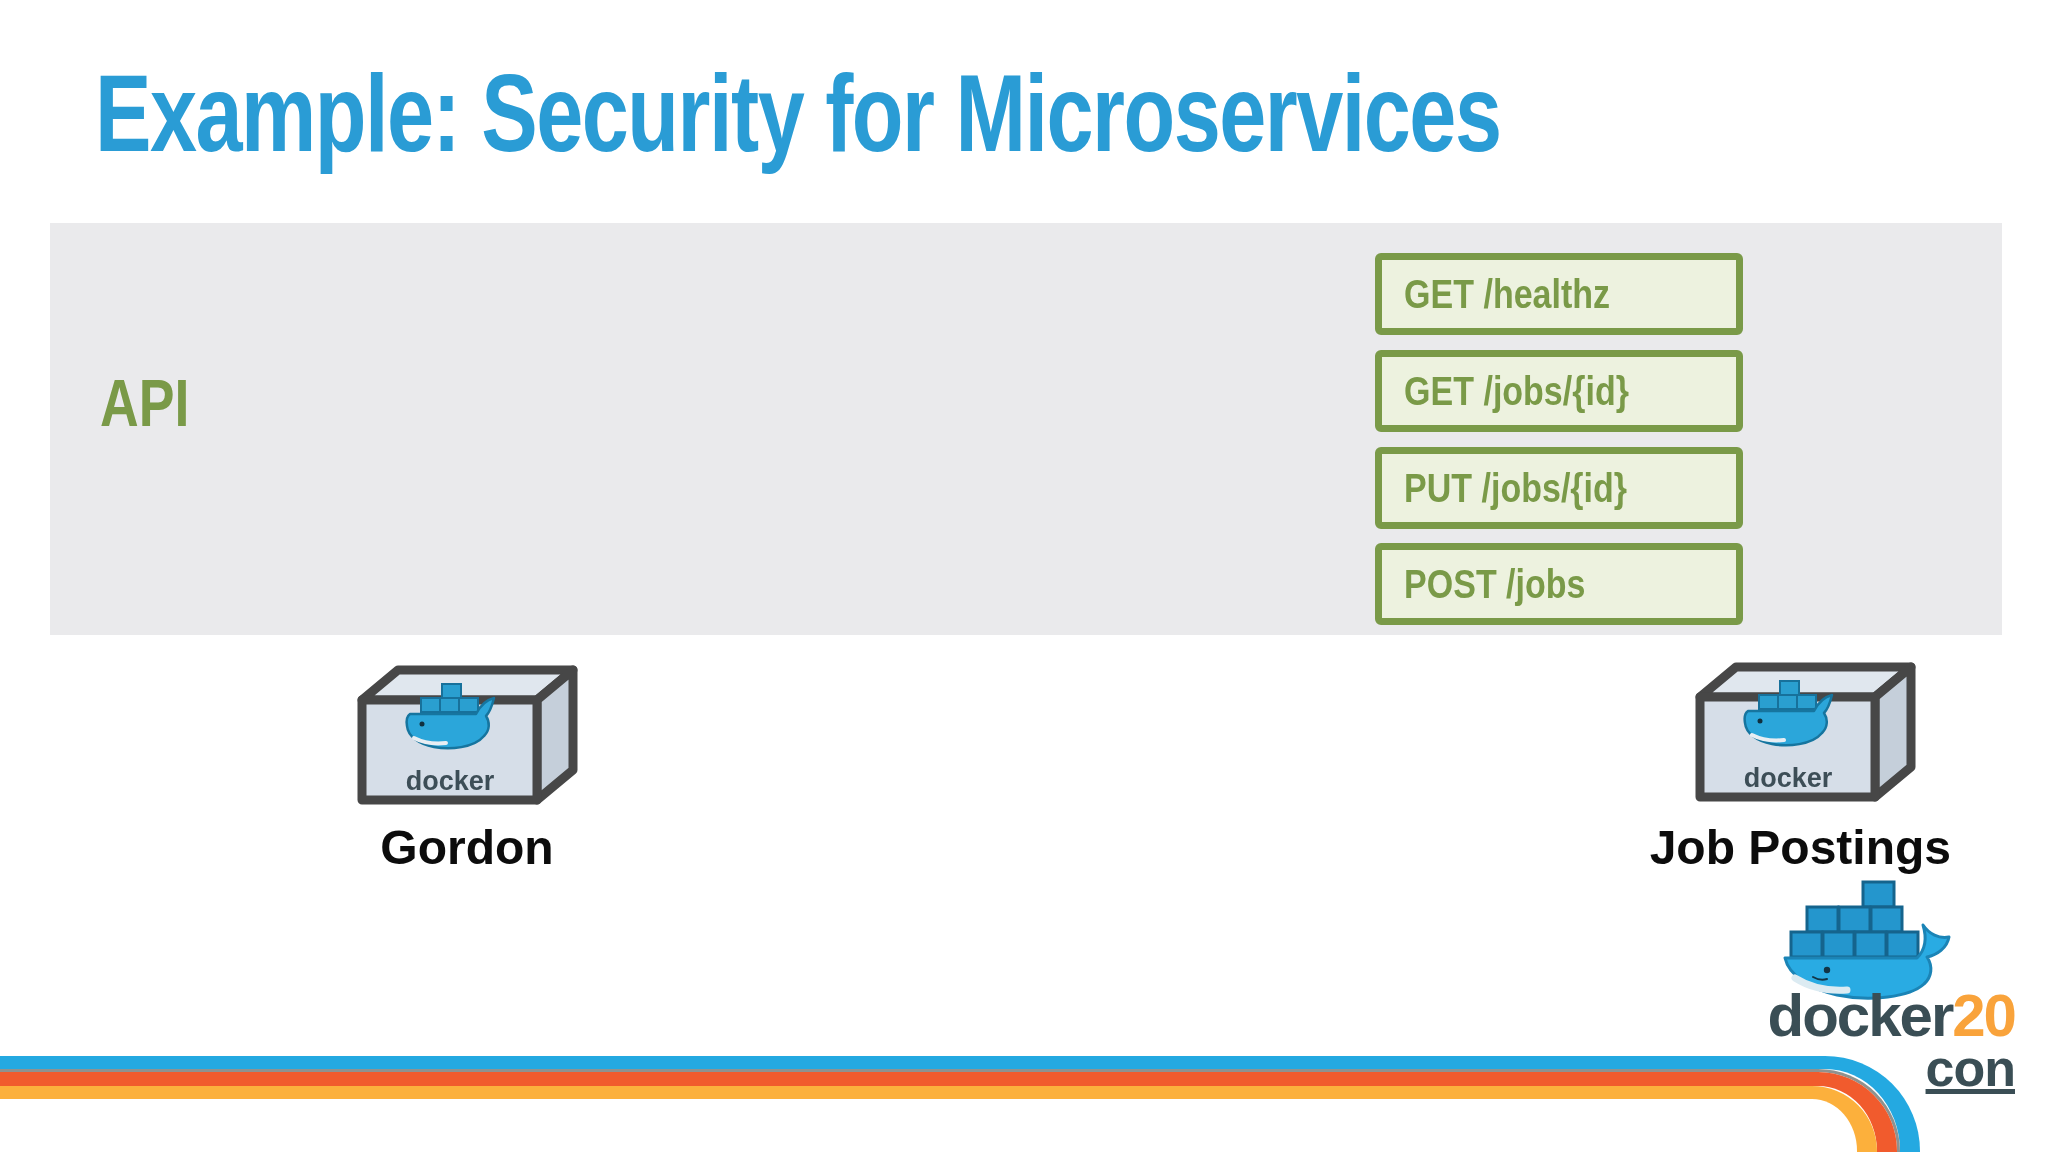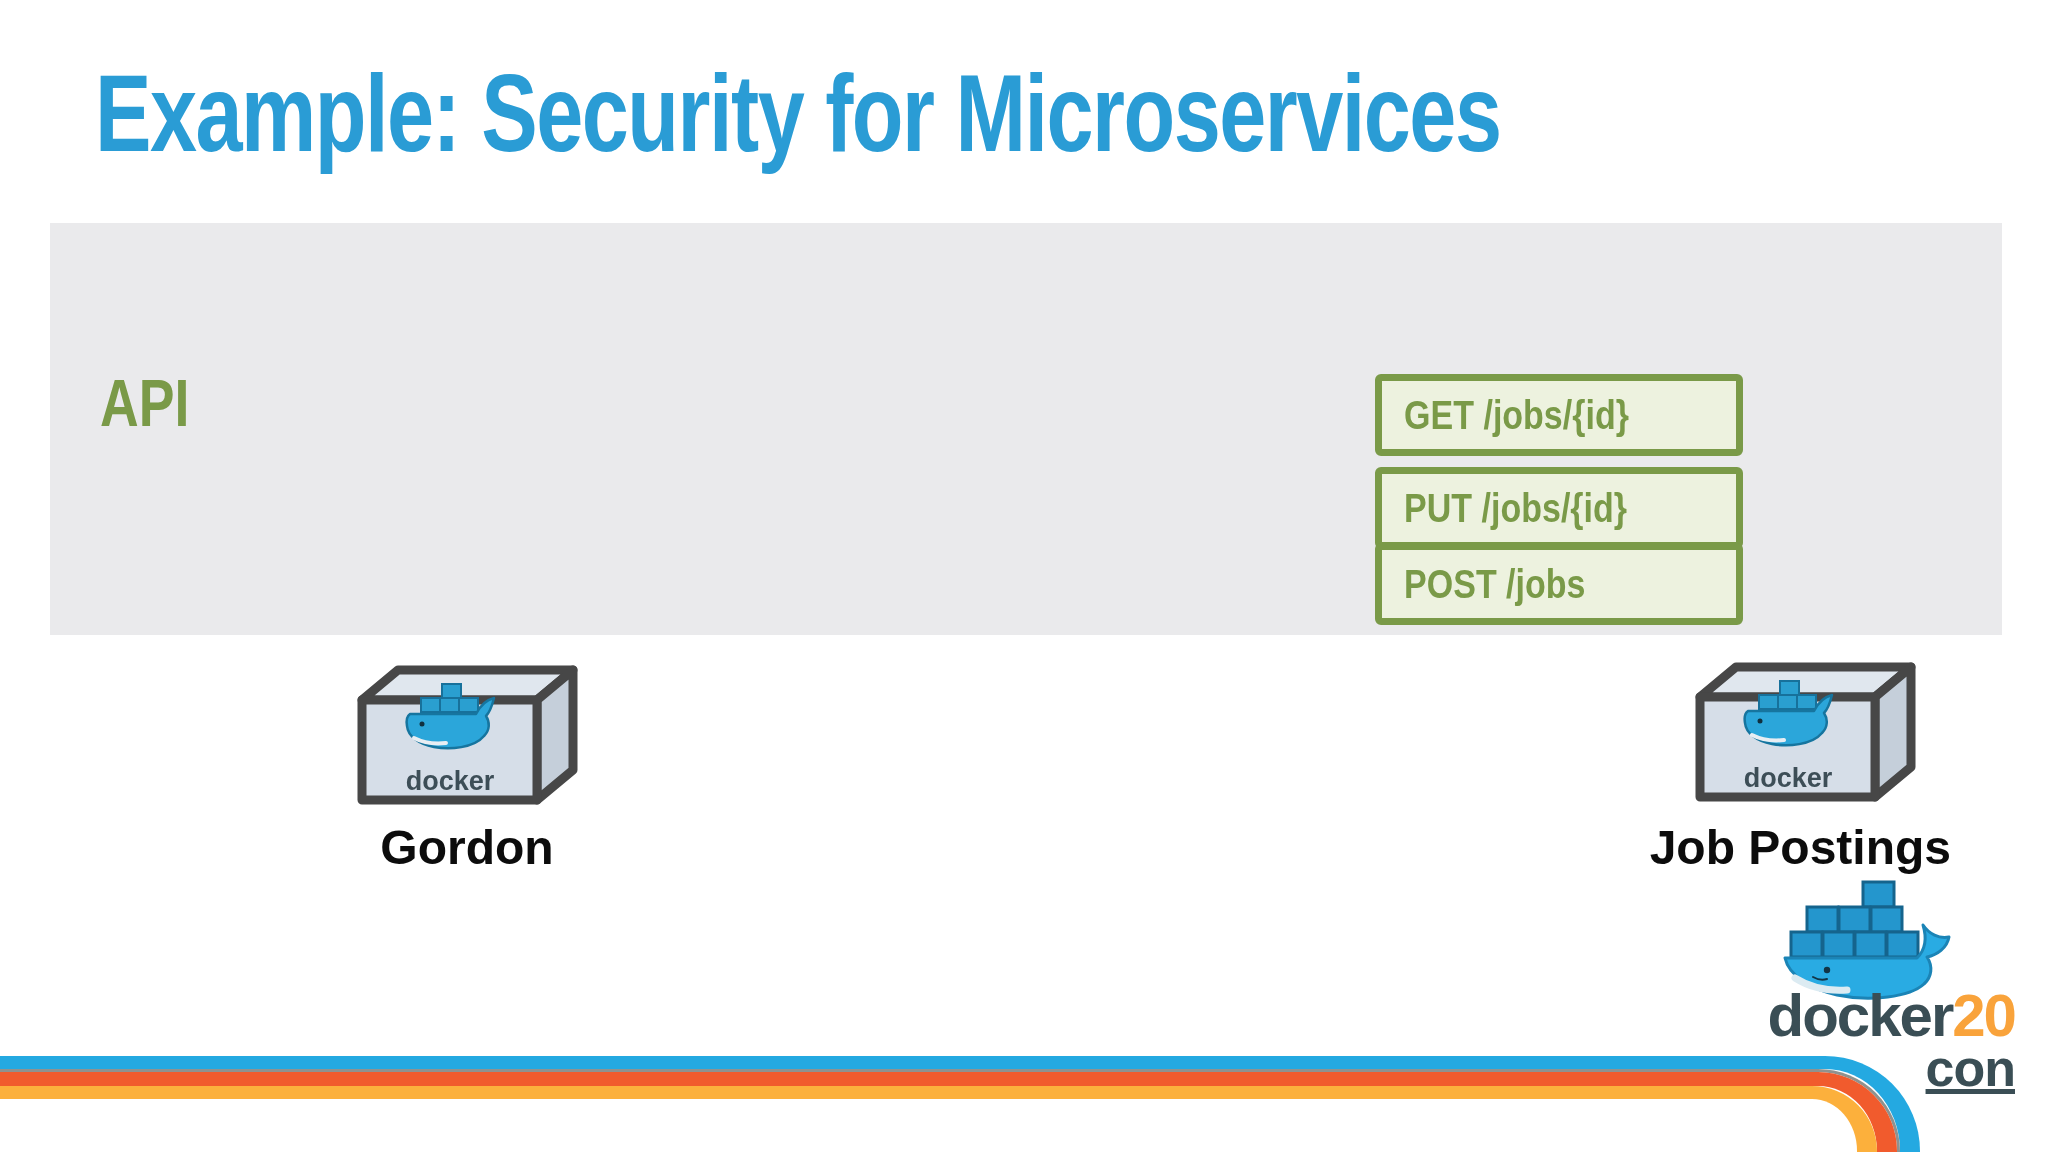--- a/index.html
+++ b/index.html
@@ -14,21 +14,21 @@
              background:var(--panelGray,#eaeaec);}
   .api-label{position:absolute;left:50px;top:-26px;font-size:67px;font-weight:bold;
              color:var(--olive,#7a9a48);transform:scaleX(0.8);transform-origin:0 0;
              line-height:412px;height:412px;}
   .endpoint{position:absolute;left:1325px;width:368px;height:82px;box-sizing:border-box;
             border:7px solid var(--olive,#7d9d4a);border-radius:6px;background:#edf2df;
             display:flex;align-items:center;}
   .endpoint span{font-size:40px;font-weight:bold;color:var(--olive,#7d9c48);
                  padding-left:26px;white-space:nowrap;transform:scaleX(0.85);
                  transform-origin:0 50%;}
-  .ep1{top:30px;} .ep2{top:127px;margin-top:24px;} .ep3{top:224px;margin-top:20px;} .ep4{top:320px;}
+  .ep1{top:30px;} .ep2{top:127px;} .ep3{top:224px;} .ep4{top:320px;}
 
   .cube{position:absolute;width:223px;height:142px;}
   .cube-gordon{left:356px;top:664px;}
   .cube-jobs{left:1694px;top:661px;}
   .cube-label{position:absolute;top:820px;width:320px;text-align:center;
               font-size:48px;font-weight:bold;color:#0c0c0c;white-space:nowrap;}
   .label-gordon{left:307px;}
   .label-jobs{left:1631px;text-align:right;}
 
   .whale-logo{position:absolute;left:1775px;top:878px;}
@@ -52,20 +52,23 @@
 </head>
 <body>
 
 <div class="page">
 
   <h1 class="title">Example: Security for Microservices</h1>
 
   <div class="api-panel">
     <div class="api-label">API</div>
 
+    <div class="endpoint ep1">
+      <span>GET /healthz</span>
+    </div>
     <div class="endpoint ep2">
       <span>GET /jobs/{id}</span>
     </div>
     <div class="endpoint ep3">
       <span>PUT /jobs/{id}</span>
     </div>
     <div class="endpoint ep4">
       <span>POST /jobs</span>
     </div>
   </div>

